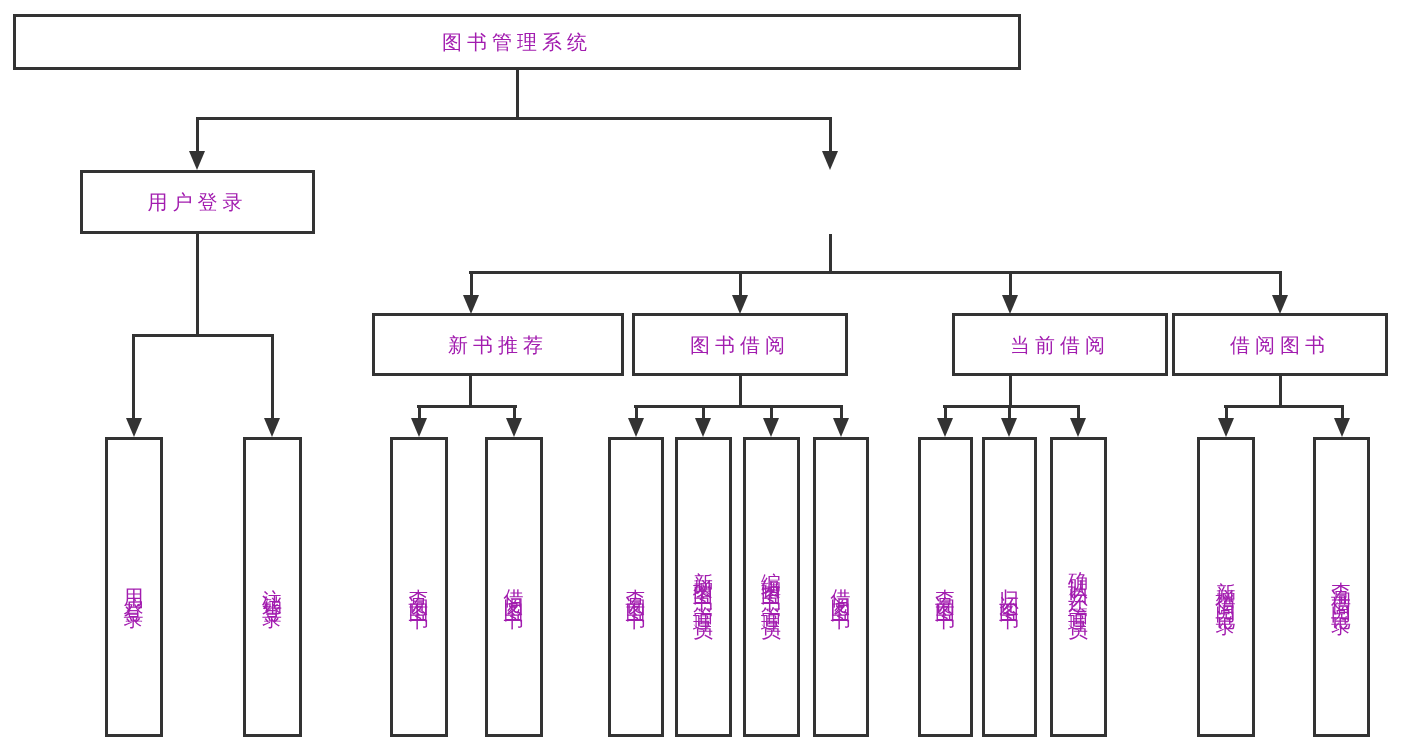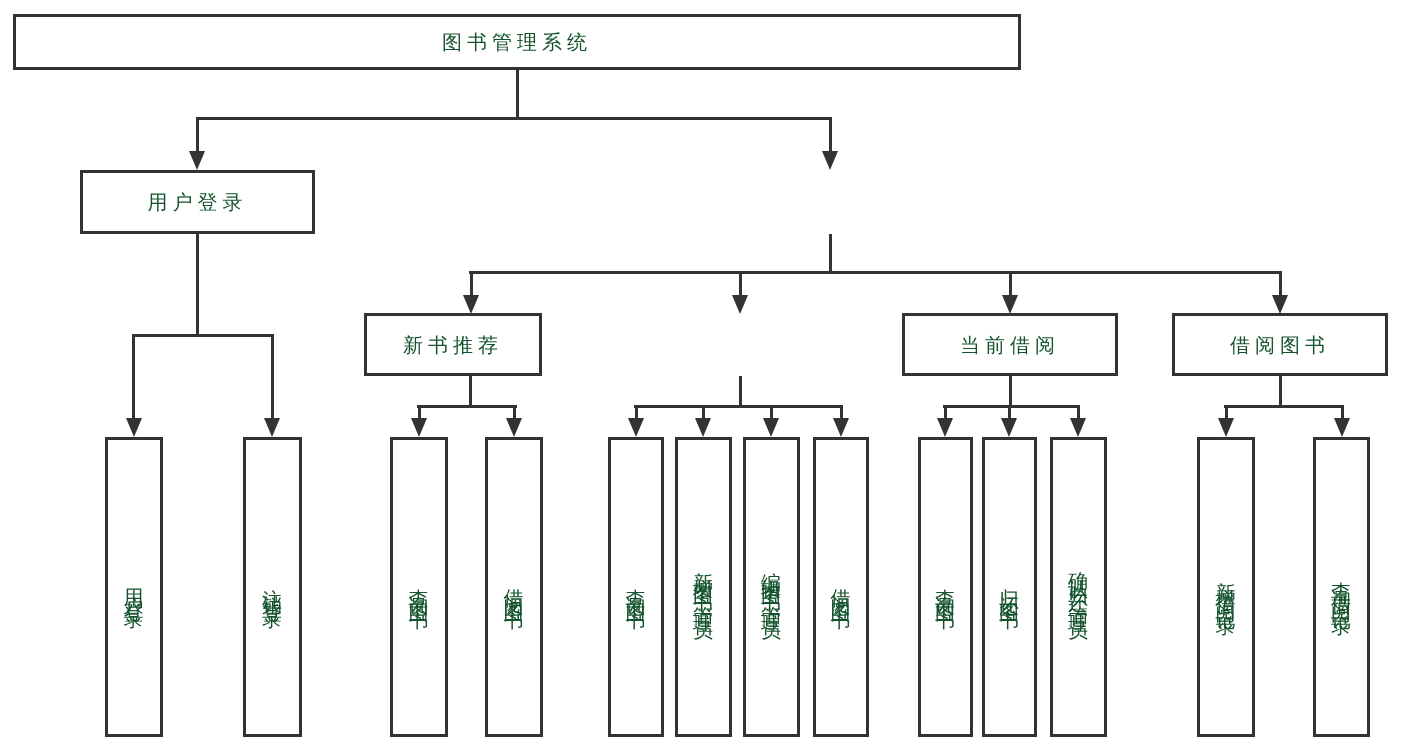--- a/index.html
+++ b/index.html
@@ -28,21 +28,21 @@
     position: absolute;
     border: 3px solid #333333;
     background: #ffffff;
     display: flex;
     align-items: center;
     justify-content: center;
   }
   .box .lbl {
     font-size: 20px;
     letter-spacing: 5px;
-    color: #14532d;
+    color: #a21caf;
     white-space: nowrap;
     line-height: 1;
   }
   .leaf .lbl {
     writing-mode: vertical-lr;
     text-orientation: mixed;
     font-size: 20px;
     letter-spacing: 7px;
     white-space: normal;
     line-height: 1;
@@ -122,24 +122,27 @@
   <div class="arrow" style="left:1334px; top:418px;"></div>
 
   <div class="box" style="left:13px; top:14px; width:1008px; height:56px;">
     <span class="lbl">图书管理系统</span>
   </div>
 
   <div class="box" style="left:80px; top:170px; width:235px; height:64px;">
     <span class="lbl">用户登录</span>
   </div>
 
-  <div class="box" style="left:364px; top:313px; width:178px; height:63px;">
+  <div class="box" style="left:372px; top:313px; width:252px; height:63px;">
     <span class="lbl">新书推荐</span>
   </div>
-  <div class="box" style="left:902px; top:313px; width:216px; height:63px;">
+  <div class="box" style="left:632px; top:313px; width:216px; height:63px;">
+    <span class="lbl">图书借阅</span>
+  </div>
+  <div class="box" style="left:952px; top:313px; width:216px; height:63px;">
     <span class="lbl">当前借阅</span>
   </div>
   <div class="box" style="left:1172px; top:313px; width:216px; height:63px;">
     <span class="lbl">借阅图书</span>
   </div>
 
   <div class="box leaf" style="left:105px; top:437px; width:58px; height:300px;">
     <span class="lbl">用户登录</span>
   </div>
   <div class="box leaf" style="left:243px; top:437px; width:59px; height:300px;">

